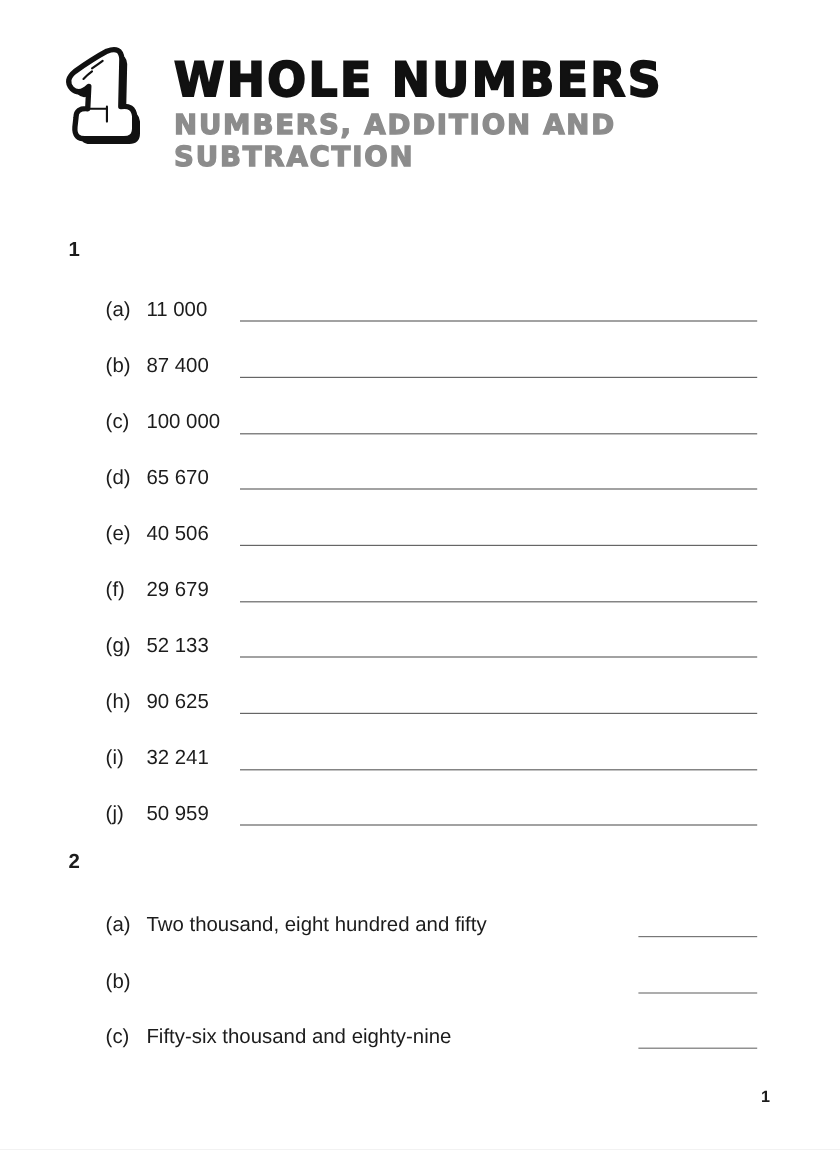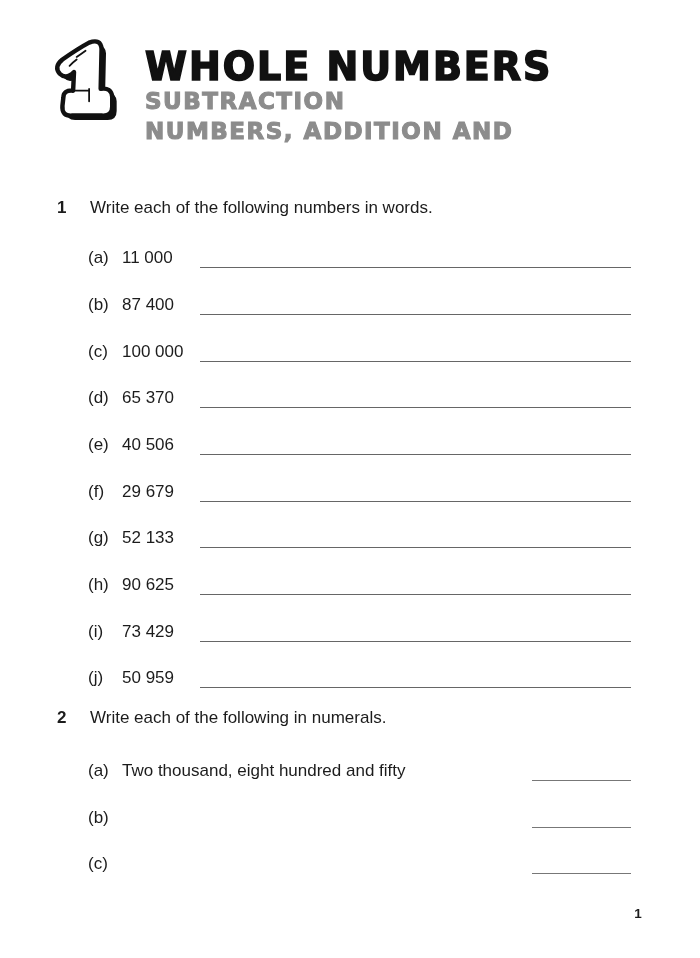--- a/index.html
+++ b/index.html
@@ -89,47 +89,46 @@
       <path d="M44,8 Q57,3 58,15 L57,60 Q69,58 70,69 L70,80 Q70,91 58,90 L25,90
                Q13,91 14,79 L15,70 Q15,61 26,62 L27,41 Q18,50 11,43 Q4,35 14,27
                Q31,15 44,8 Z" fill="#ffffff" stroke="#111111" stroke-width="5" stroke-linejoin="round"></path>
 
       <path d="M30,24 Q36,20 40,17 M27,62 L44,62 M44,60 L44,74 M22,34 Q26,30 30,27" fill="none" stroke="#111111" stroke-width="2" stroke-linecap="round"></path>
     </svg>
   </div>
 
   <div class="title-block">
     <div class="chapter-title">WHOLE NUMBERS</div>
+    <div class="chapter-subtitle">NUMBERS, ADDITION AND</div>
     <div class="chapter-subtitle" style="margin-top:0;">SUBTRACTION</div>
-    <div class="chapter-subtitle">NUMBERS, ADDITION AND</div>
   </div>
 
   <div class="q-prompt" style="top:195px;">
     <span class="q-number">1</span>
-    <span class="q-text">Write each of the following numbers in words.</span>
   </div>
 
   <div class="item-row" style="top:245px;">
     <span class="item-label">(a)</span>
     <span class="item-text">11 000</span>
     <span class="answer-line-long"></span>
   </div>
   <div class="item-row" style="top:292px;">
     <span class="item-label">(b)</span>
     <span class="item-text">87 400</span>
     <span class="answer-line-long"></span>
   </div>
   <div class="item-row" style="top:339px;">
     <span class="item-label">(c)</span>
     <span class="item-text">100 000</span>
     <span class="answer-line-long"></span>
   </div>
   <div class="item-row" style="top:385px;">
     <span class="item-label">(d)</span>
-    <span class="item-text">65 370</span>
+    <span class="item-text">65 670</span>
     <span class="answer-line-long"></span>
   </div>
   <div class="item-row" style="top:432px;">
     <span class="item-label">(e)</span>
     <span class="item-text">40 506</span>
     <span class="answer-line-long"></span>
   </div>
   <div class="item-row" style="top:479px;">
     <span class="item-label">(f)</span>
     <span class="item-text">29 679</span>
@@ -140,43 +139,43 @@
     <span class="item-text">52 133</span>
     <span class="answer-line-long"></span>
   </div>
   <div class="item-row" style="top:572px;">
     <span class="item-label">(h)</span>
     <span class="item-text">90 625</span>
     <span class="answer-line-long"></span>
   </div>
   <div class="item-row" style="top:619px;">
     <span class="item-label">(i)</span>
-    <span class="item-text">73 429</span>
+    <span class="item-text">32 241</span>
     <span class="answer-line-long"></span>
   </div>
   <div class="item-row" style="top:665px;">
     <span class="item-label">(j)</span>
     <span class="item-text">50 959</span>
     <span class="answer-line-long"></span>
   </div>
 
   <div class="q-prompt" style="top:705px;">
     <span class="q-number">2</span>
-    <span class="q-text">Write each of the following in numerals.</span>
   </div>
 
   <div class="item-row" style="top:758px;">
     <span class="item-label">(a)</span>
     <span class="item-text">Two thousand, eight hundred and fifty</span>
     <span class="answer-line-short"></span>
   </div>
   <div class="item-row" style="top:805px;">
     <span class="item-label">(b)</span>
     <span class="answer-line-short"></span>
   </div>
   <div class="item-row" style="top:851px;">
     <span class="item-label">(c)</span>
+    <span class="item-text">Fifty-six thousand and eighty-nine</span>
     <span class="answer-line-short"></span>
   </div>
 
   <div class="page-number">1</div>
 
 </div>
 
 </body></html>

